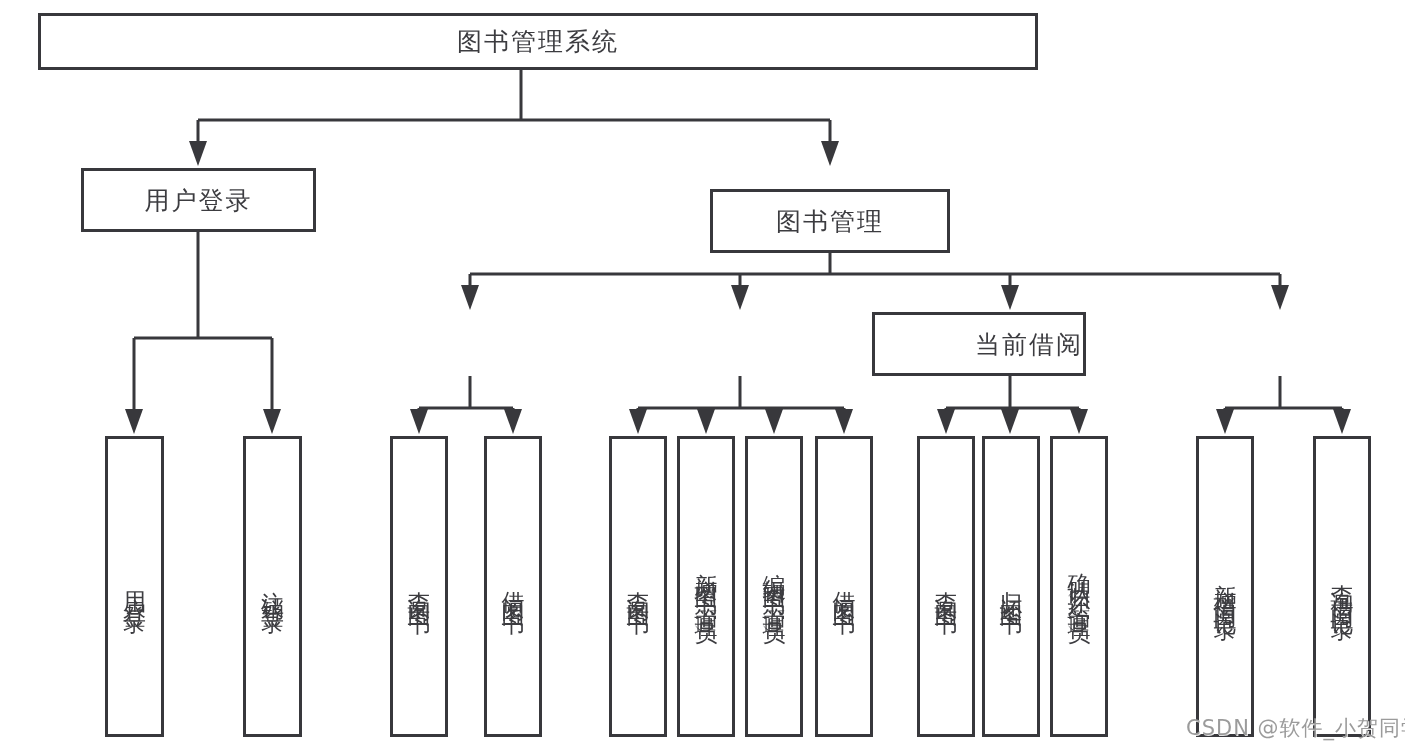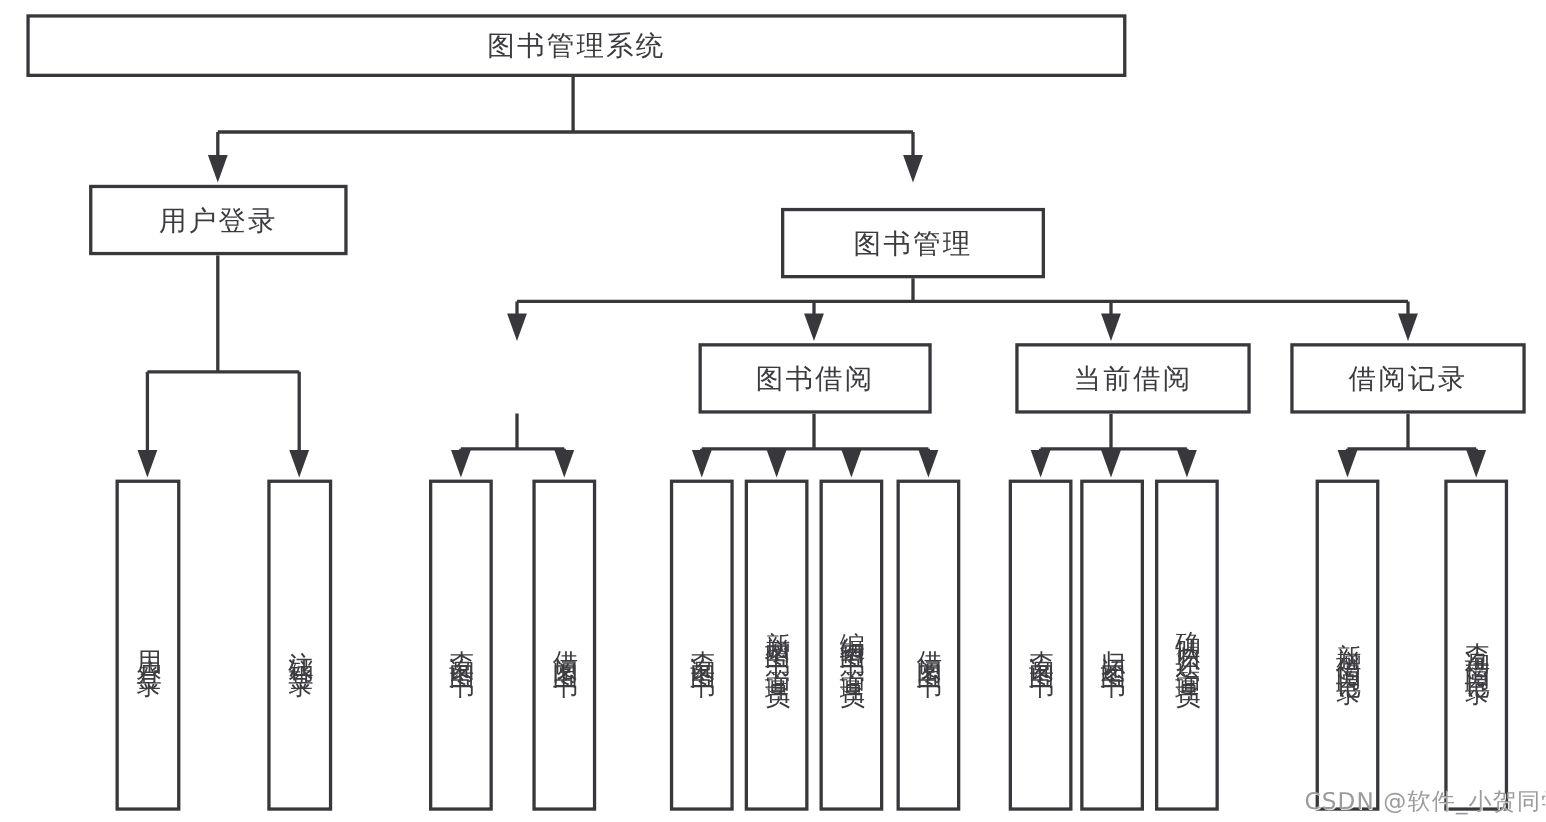--- a/index.html
+++ b/index.html
@@ -62,39 +62,33 @@
       <polygon points="765,409 783,409 774,434"></polygon>
       <polygon points="835,409 853,409 844,434"></polygon>
       <polygon points="937,409 955,409 946,434"></polygon>
       <polygon points="1001,409 1019,409 1010,434"></polygon>
       <polygon points="1070,409 1088,409 1079,434"></polygon>
       <polygon points="1216,409 1234,409 1225,434"></polygon>
       <polygon points="1333,409 1351,409 1342,434"></polygon>
     </g>
   </svg>
 
-  <div class="node h-node" style="left:24px;top:13px;width:1000px;height:57px;">
+  <div class="node h-node" style="left:38px;top:13px;width:1000px;height:57px;">
     <span>图书管理系统</span>
   </div>
 
   <div class="node h-node" style="left:81px;top:168px;width:235px;height:64px;">
     <span>用户登录</span>
   </div>
   <div class="node h-node" style="left:710px;top:168px;width:240px;height:64px;margin-top:21px;">
     <span>图书管理</span>
   </div>
 
-  <div class="node h-node" style="left:635px;top:312px;width:212px;height:64px;">
-    <span>图书借阅</span>
-  </div>
-  <div class="node h-node" style="left:923px;top:312px;width:214px;height:64px;">
+  <div class="node h-node" style="left:872px;top:312px;width:214px;height:64px;justify-content:flex-end;">
     <span>当前借阅</span>
-  </div>
-  <div class="node h-node" style="left:1173px;top:312px;width:214px;height:64px;">
-    <span>借阅记录</span>
   </div>
 
   <div class="node v-node" style="left:105px;top:436px;width:59px;height:301px;">
     <span class="vtext">用户登录</span>
   </div>
   <div class="node v-node" style="left:243px;top:436px;width:59px;height:301px;">
     <span class="vtext">注销登录</span>
   </div>
   <div class="node v-node" style="left:390px;top:436px;width:58px;height:301px;">
     <span class="vtext">查询图书</span>

